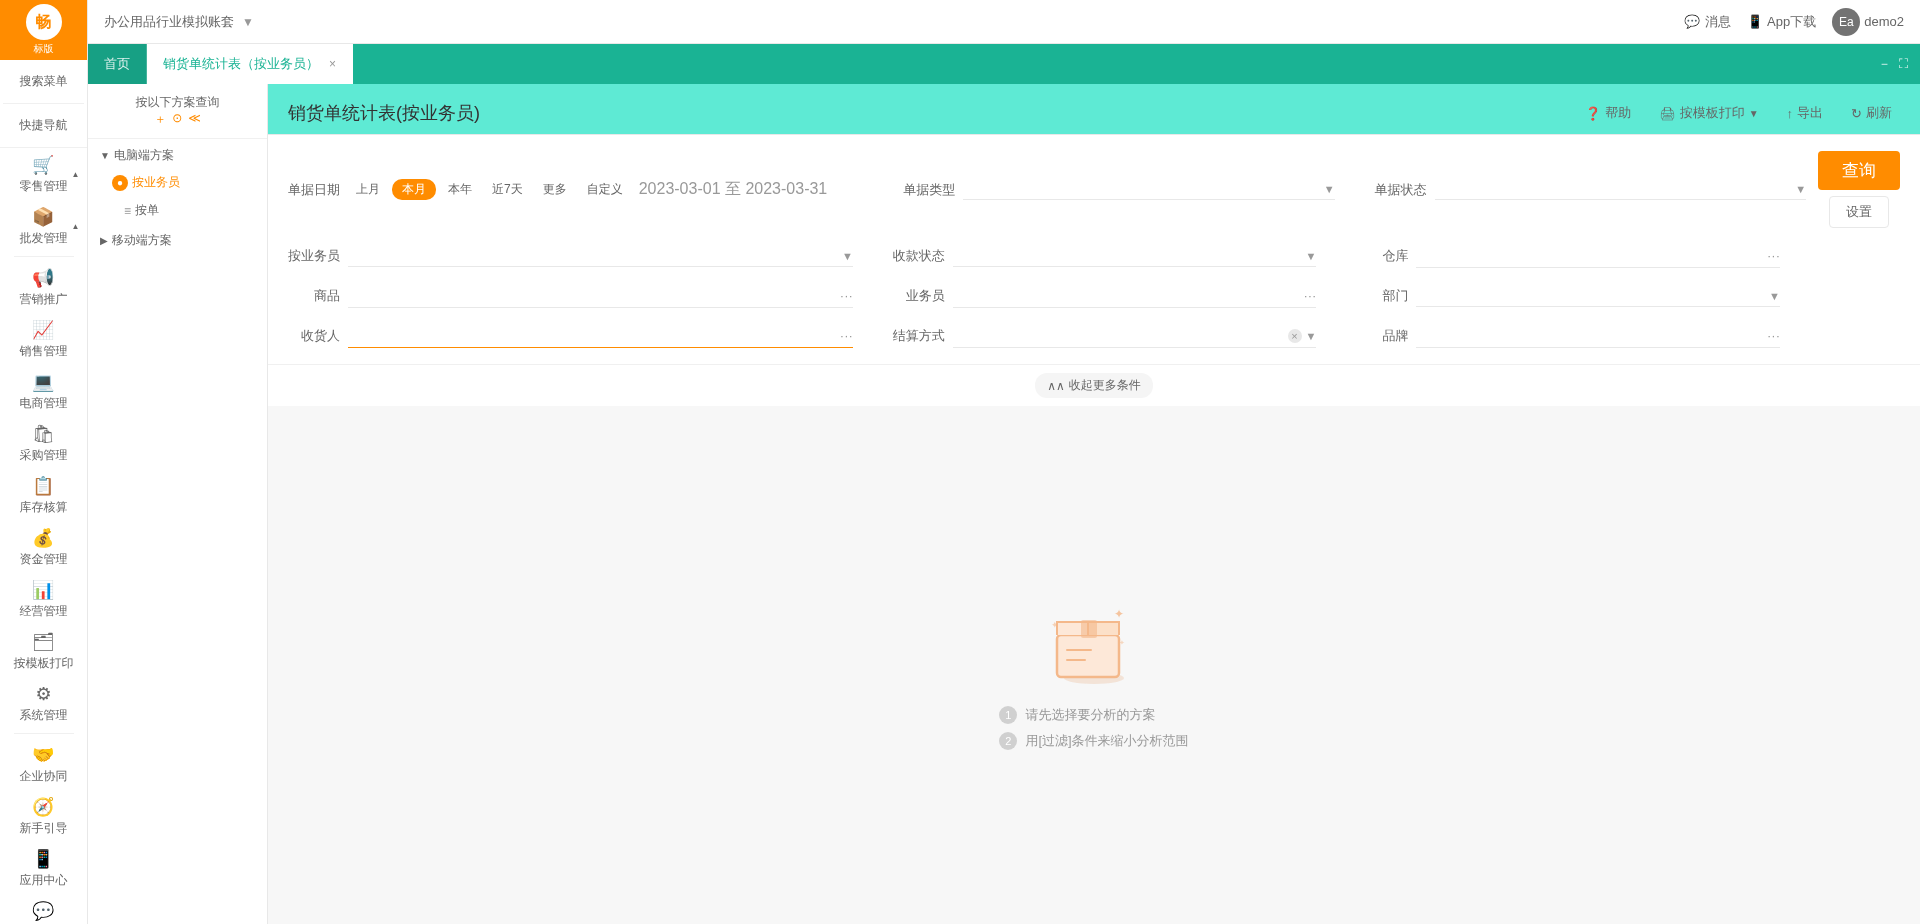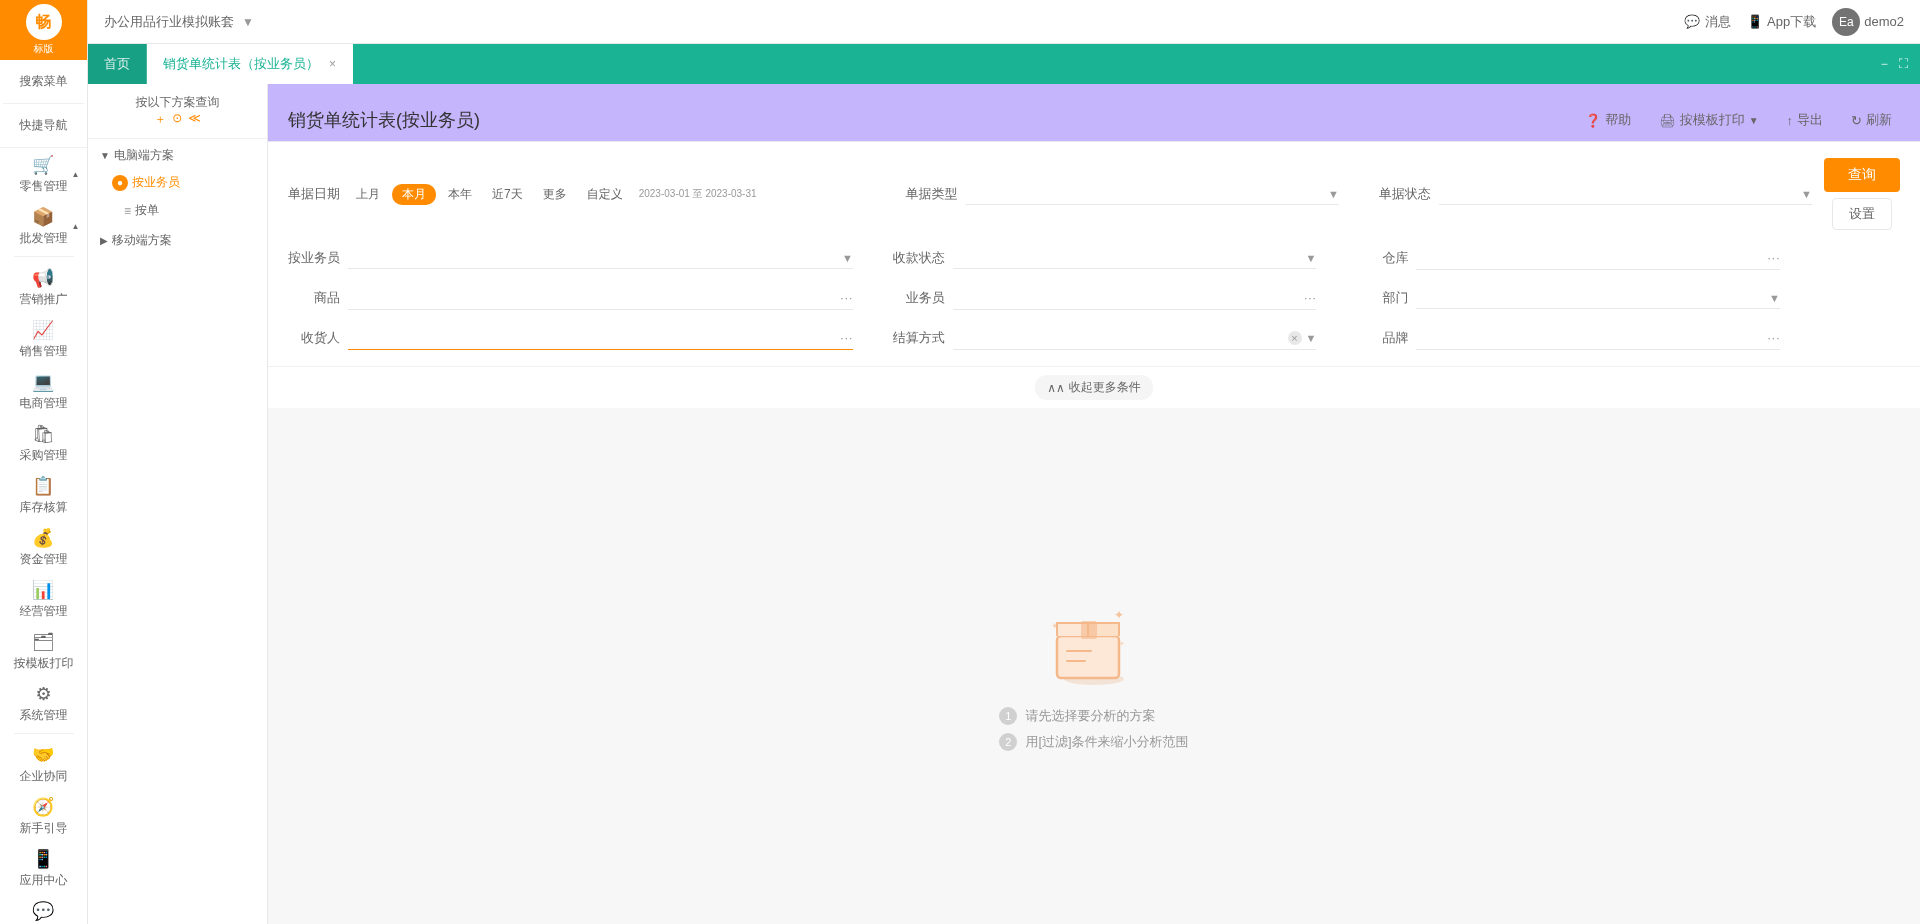--- a/index.html
+++ b/index.html
@@ -53,21 +53,21 @@
     .left-panel-item .item-dot { width: 16px; height: 16px; border-radius: 50%; background: #ff8c00; color: #fff; font-size: 10px; display: flex; align-items: center; justify-content: center; margin-right: 4px; }
     .left-panel-sub-item { display: flex; align-items: center; padding: 5px 12px 5px 36px; font-size: 12px; cursor: pointer; color: #666; }
     .mobile-section { padding: 8px 12px 4px; }
     .mobile-section-title { display: flex; align-items: center; gap: 4px; font-size: 12px; color: #666; cursor: pointer; }
     .mobile-section-title .arrow { font-size: 10px; }
 
     
     .right-panel { flex: 1; display: flex; flex-direction: column; overflow: hidden; }
 
     
-    .page-header { background: #c4b5fd; padding: 23px 20px 8px; display: flex; align-items: center; justify-content: space-between; border-bottom: 1px solid #e8e8e8; flex-shrink: 0; }
+    .page-header { background: #5eead4; padding: 16px 20px 8px; display: flex; align-items: center; justify-content: space-between; border-bottom: 1px solid #e8e8e8; flex-shrink: 0; }
     .page-title { font-size: 18px; color: #333; font-weight: 500; }
     .page-actions { display: flex; align-items: center; gap: 12px; }
     .page-action-btn { display: flex; align-items: center; gap: 4px; font-size: 13px; color: #666; cursor: pointer; padding: 4px 8px; }
 
     
     .filter-area { background: #fff; padding: 16px 20px; flex-shrink: 0; }
     .filter-row { display: flex; align-items: center; margin-bottom: 16px; gap: 0; }
     .filter-row:last-child { margin-bottom: 0; }
     .filter-item { display: flex; align-items: center; flex: 1; min-width: 0; }
     .filter-label { font-size: 13px; color: #666; white-space: nowrap; margin-right: 8px; min-width: 52px; text-align: right; }
@@ -77,35 +77,35 @@
     .filter-control-arrow { color: #999; font-size: 11px; margin-left: 4px; }
     .filter-control-dots { color: #999; font-size: 13px; margin-left: 4px; cursor: pointer; }
     .filter-control-x { color: #999; font-size: 11px; margin-left: 4px; cursor: pointer; background: #e8e8e8; border-radius: 50%; width: 14px; height: 14px; display: flex; align-items: center; justify-content: center; }
     .filter-separator { width: 40px; flex-shrink: 0; }
 
     
     .date-filter { display: flex; align-items: center; }
     .date-tabs { display: flex; align-items: center; gap: 4px; }
     .date-tab { font-size: 12px; color: #666; padding: 2px 8px; cursor: pointer; border-radius: 3px; }
     .date-tab.active { background: #ff8c00; color: #fff; border-radius: 10px; padding: 2px 10px; }
-    .date-range { font-size: 10px; color: #999; margin-left: 8px; }
+    .date-range { font-size: 16px; color: #999; margin-left: 8px; }
 
     
     .collapse-bar { display: flex; justify-content: center; align-items: center; padding: 8px 0; background: #fff; border-top: 1px solid #f0f0f0; cursor: pointer; }
     .collapse-btn { display: flex; align-items: center; gap: 4px; font-size: 12px; color: #666; background: #f5f5f5; padding: 4px 12px; border-radius: 12px; cursor: pointer; }
 
     
     .table-area { flex: 1; background: #f7f7f7; display: flex; align-items: center; justify-content: center; }
     .empty-state { display: flex; flex-direction: column; align-items: center; gap: 16px; }
     .empty-text { display: flex; flex-direction: column; gap: 8px; }
     .empty-text-item { display: flex; align-items: center; gap: 8px; font-size: 13px; color: #999; }
     .empty-num { width: 18px; height: 18px; border-radius: 50%; background: #d0d0d0; color: #fff; font-size: 11px; display: flex; align-items: center; justify-content: center; flex-shrink: 0; }
 
     
-    .query-btn { background: #ff8c00; color: #fff; border: none; padding: 8px 24px; border-radius: 4px; font-size: 14px; cursor: pointer; white-space: nowrap; }
+    .query-btn { background: #ff8c00; color: #fff; border: none; padding: 8px 24px; border-radius: 4px; font-size: 17px; cursor: pointer; white-space: nowrap; }
     .settings-btn { background: #fff; color: #666; border: 1px solid #e8e8e8; padding: 6px 16px; border-radius: 4px; font-size: 13px; cursor: pointer; white-space: nowrap; margin-top: 6px; }
     .btn-area { display: flex; flex-direction: column; align-items: center; margin-left: 12px; flex-shrink: 0; }
 
     
     .box-illustration { width: 110px; height: 110px; }
   </style>
 </head>
 <body>
 
 <div class="sidebar">

